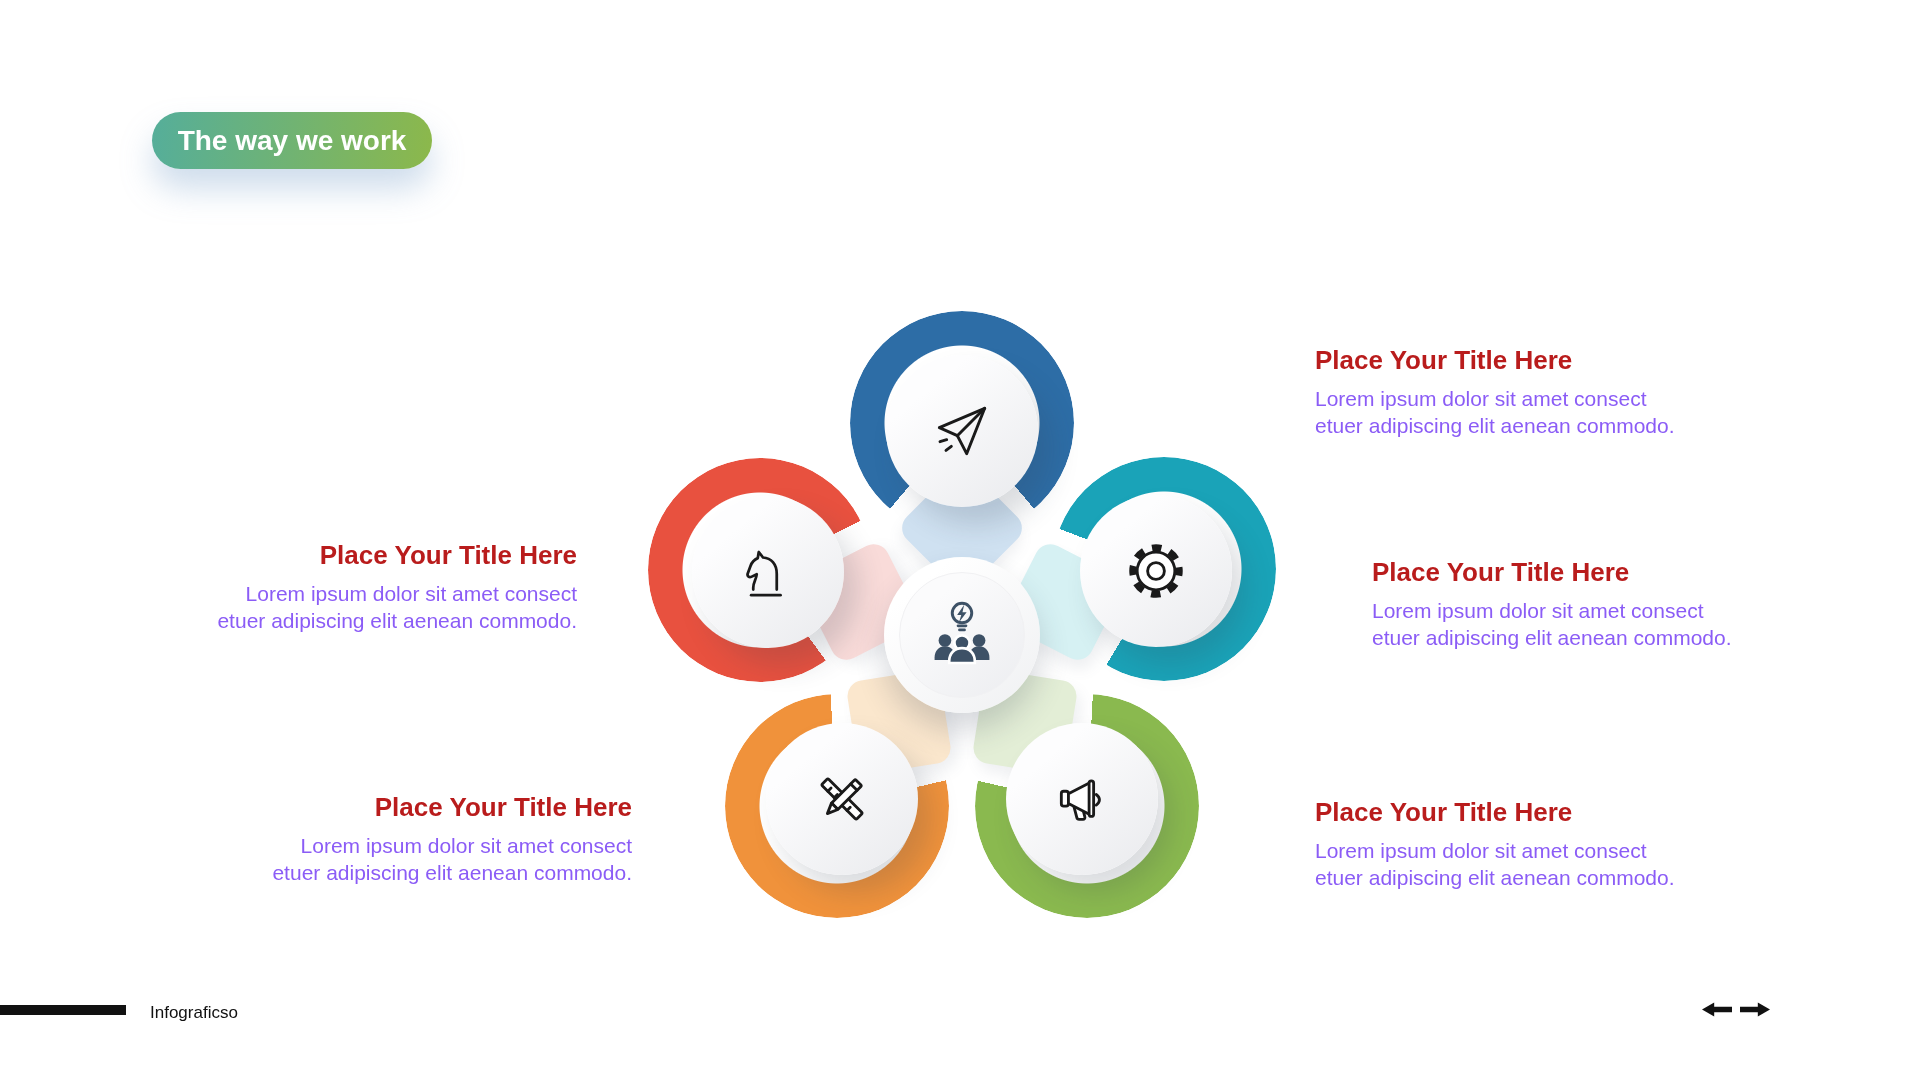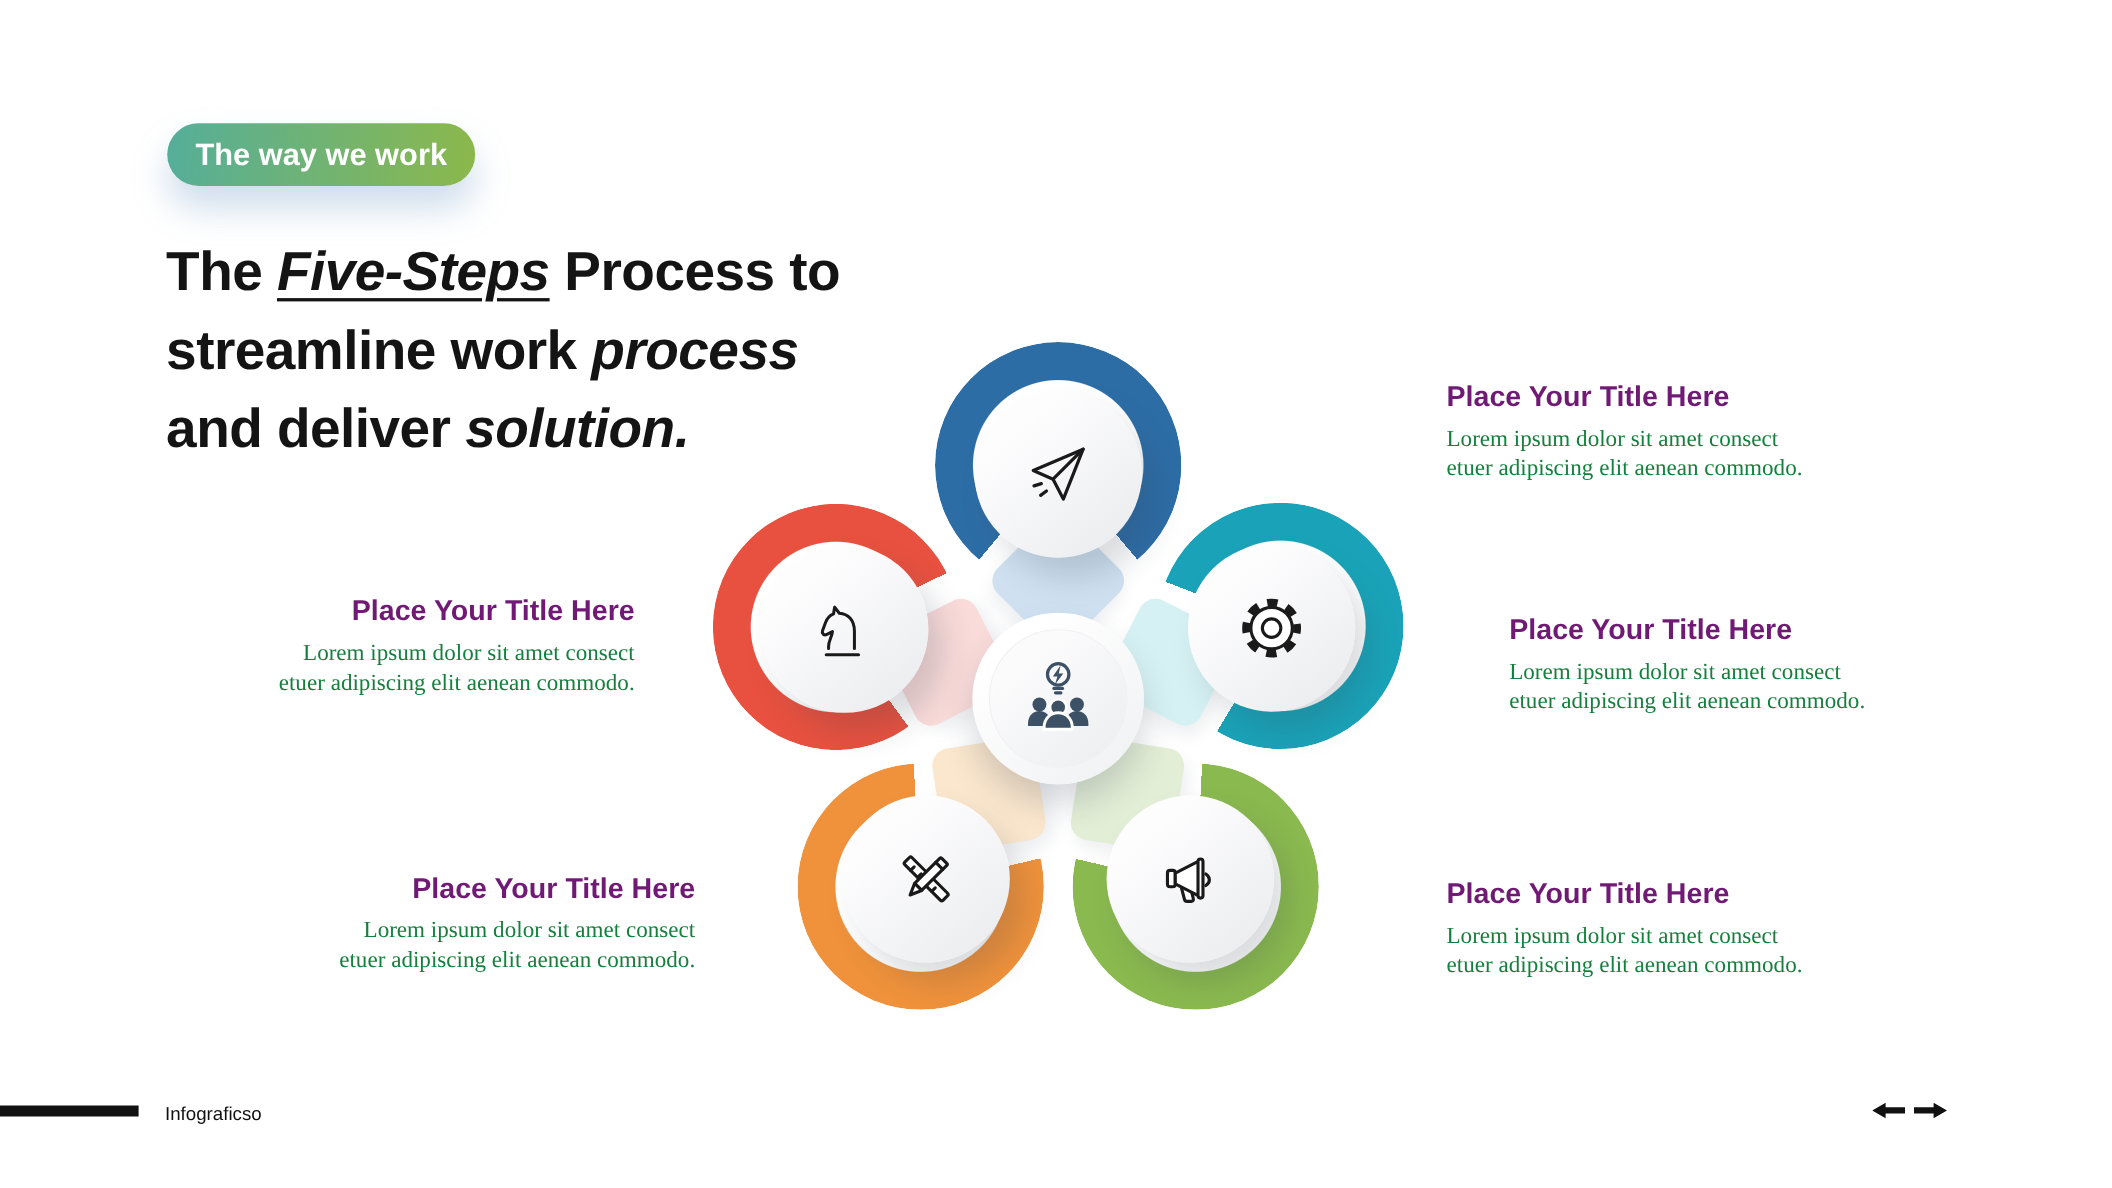--- a/index.html
+++ b/index.html
@@ -15,22 +15,22 @@
     box-shadow:0 20px 32px rgba(130,165,205,0.38); }
 
   
   .heading { position:absolute; left:151px; top:212px; width:700px;
     font-size:50px; font-weight:bold; line-height:71px; color:#141414; letter-spacing:-0.5px; }
   .heading .em { font-style:italic; }
   .heading .emu { font-style:italic; text-decoration:underline; text-decoration-thickness:3px; text-underline-offset:7px; }
 
   
   .tb { position:absolute; width:430px; }
-  .tb .t { font-size:26px; font-weight:bold; color:#701a75; margin-bottom:9px; white-space:nowrap; }
-  .tb .b { font-size:21px; color:#15803d; line-height:27px; white-space:nowrap;font-family:Liberation Serif, serif; }
+  .tb .t { font-size:26px; font-weight:bold; color:#b91c1c; margin-bottom:9px; white-space:nowrap; }
+  .tb .b { font-size:21px; color:#8b5cf6; line-height:27px; white-space:nowrap; }
   .tb-left  { text-align:right; }
   #tb-top          { left:1315px; top:345px; }
   #tb-right        { left:1372px; top:557px; }
   #tb-bottom-right { left:1315px; top:797px; }
   #tb-bottom-left  { right:1288px; top:792px; }
   #tb-left         { right:1343px; top:540px; }
 
   
   .petal { position:absolute; width:94px; height:94px; border-radius:16px;
     box-shadow:6px 8px 14px rgba(100,110,130,0.10); }
@@ -79,21 +79,20 @@
 </style>
 </head>
 <body>
 
 <div class="slide">
 
   <div class="badge">
     <span>The way we work</span>
   </div>
 
-  <h1 class="heading"><span>The </span><span class="emu">Five-Steps</span><span> Process to</span><br><span>streamline work </span><span class="em">process</span><br><span>and deliver </span><span class="em">solution.</span></h1>
 
   <div class="petal petal-top"></div>
   <div class="petal petal-right"></div>
   <div class="petal petal-bottom-right"></div>
   <div class="petal petal-bottom-left"></div>
   <div class="petal petal-left"></div>
 
   <div class="ring ring-top"></div>
   <div class="ring ring-right"></div>
   <div class="ring ring-bottom-right"></div>

